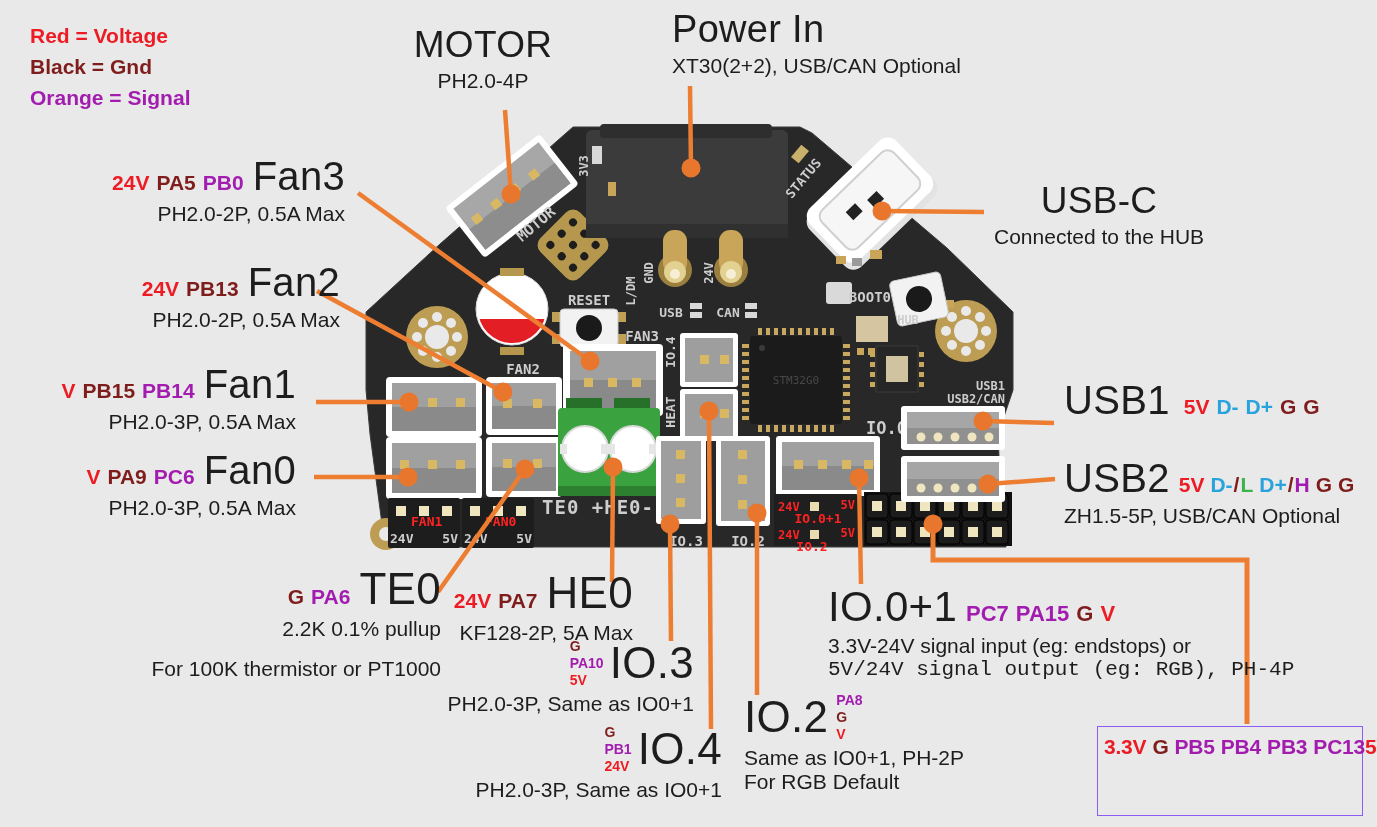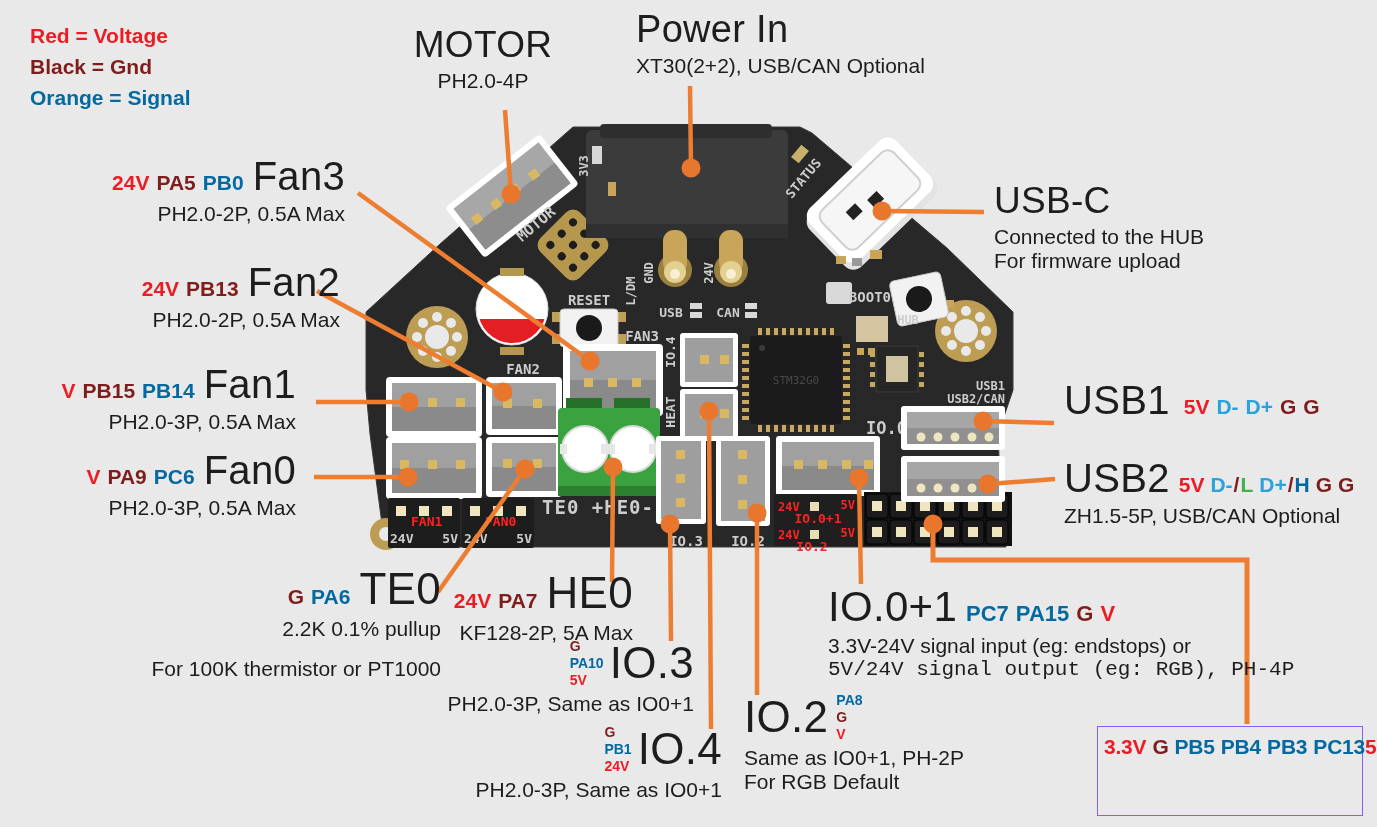--- a/index.html
+++ b/index.html
@@ -14,21 +14,21 @@
   .ra{text-align:right;}
   .title{font-size:40px;color:#1d1d1d;letter-spacing:.3px;}
   .title.xl{font-size:44px;}
   .title.lg{font-size:42px;}
   .pins{display:flex;gap:7px;font-weight:bold;font-size:21px;align-items:baseline;white-space:nowrap;}
   .pins.big{font-size:22px;}
   .sub{font-size:21px;margin-top:3px;white-space:nowrap;}
   .stack{display:flex;flex-direction:column;font-size:14px;font-weight:bold;line-height:17px;align-self:center;text-align:left;}
   .c-v{color:#ed1c24;}
   .c-g{color:#7f1d1d;}
-  .c-s{color:#0369a1;}
+  .c-s{color:#a21caf;}
   .c-d{color:#29a3dc;}
   .c-l{color:#3cb44a;}
   .slash{margin:0 -5px;}
   .legend{position:absolute;left:30px;top:20px;font-size:21px;font-weight:bold;line-height:31px;}
   .center{text-align:center;}
   .bigtitle{font-size:37px;}
   .pinbox{position:absolute;left:1097px;top:726px;width:252px;height:72px;border:1px solid #8b5cf6;
           padding:8px 6px;display:flex;flex-direction:row;justify-content:space-around;}
   .pinrow{display:flex;gap:6px;font-weight:bold;font-size:21px;letter-spacing:-.2px;white-space:nowrap;}
   .m1{margin-left:8px;}
@@ -459,29 +459,28 @@
   <div class="c-v">Red = Voltage</div>
   <div class="c-g">Black = Gnd</div>
   <div class="c-s">Orange = Signal</div>
 </div>
 
 <div class="ann center" style="left:398px;top:24px;width:170px;">
   <div class="title bigtitle">MOTOR</div>
   <div class="sub">PH2.0-4P</div>
 </div>
 
-<div class="ann" style="left:636px;top:8px;">
+<div class="ann" style="left:672px;top:8px;">
   <div class="title" style="font-size:38px;">Power In</div>
   <div class="sub">XT30(2+2), USB/CAN Optional</div>
 </div>
 
-<div class="ann" style="left:994px;top:180px;">
+<div class="ann" style="left:994px;top:180px;text-align:center;">
   <div class="title bigtitle">USB-C</div>
   <div class="sub">Connected to the HUB</div>
-  <div class="sub" style="margin-top:0;">For firmware upload</div>
 </div>
 
 <div class="ann ra" style="right:1032px;top:154px;">
   <div class="l1">
     <span class="pins">
       <span class="c-v">24V</span>
       <span class="c-g">PA5</span>
       <span class="c-s">PB0</span>
     </span>
     <span class="title">Fan3</span>

